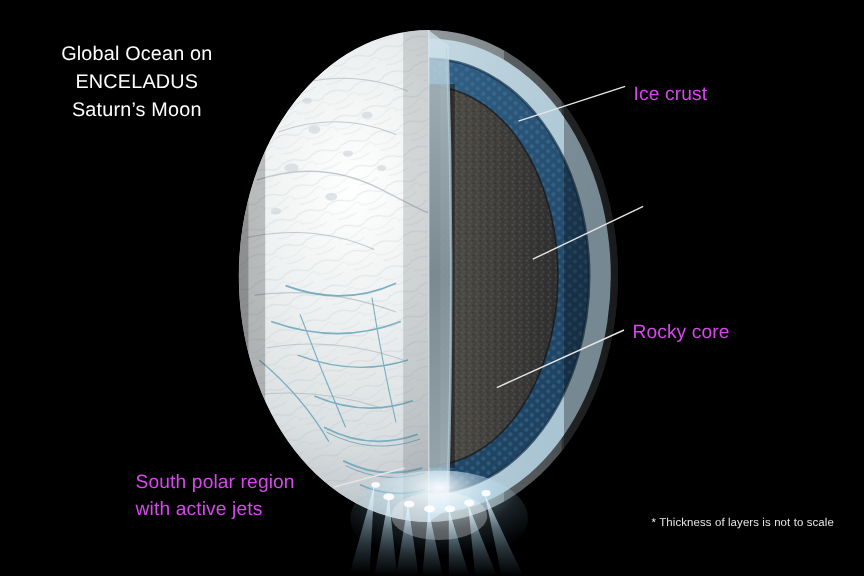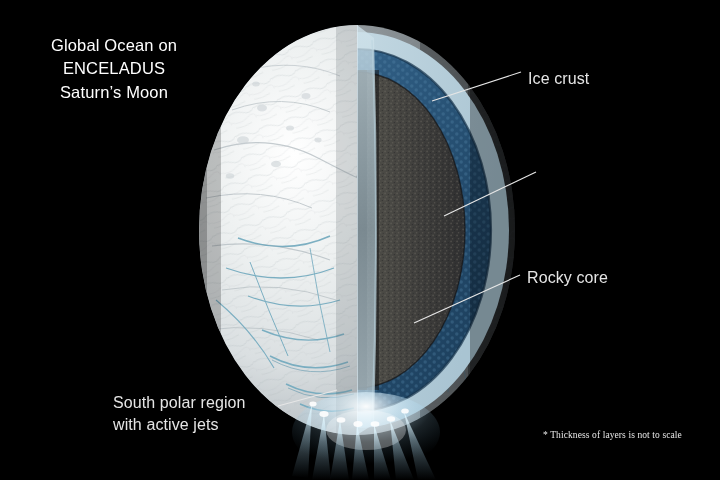--- a/index.html
+++ b/index.html
@@ -30,40 +30,39 @@
     color: #ffffff;
     font-size: 16.5px;
     line-height: 1.42;
     letter-spacing: 0.15px;
     white-space: nowrap;
   }
 
   
   .callout {
     position: absolute;
-    color: #e5e5e5;
+    color: #d946ef;
     font-size: 16px;
     line-height: 1.38;
     white-space: nowrap;
     letter-spacing: 0.1px;
   }
   #label-ice-crust   { left: 528px; top: 68px; }
   #label-global-ocean{ left: 543px; top: 165px; }
   #label-rocky-core  { left: 527px; top: 267px; }
   #label-south-polar { left: 113px; top: 392px; white-space: normal; width: 190px; }
 
   #footnote {
     position: absolute;
     left: 543px;
     top: 430px;
     color: #e8e8e8;
     font-size: 9.5px;
     letter-spacing: 0.1px;
     white-space: nowrap;
-    font-family: Liberation Serif, serif;
   }
 
   
   #figure {
     position: absolute;
     left: 0;
     top: 0;
     width: 720px;
     height: 480px;
   }

